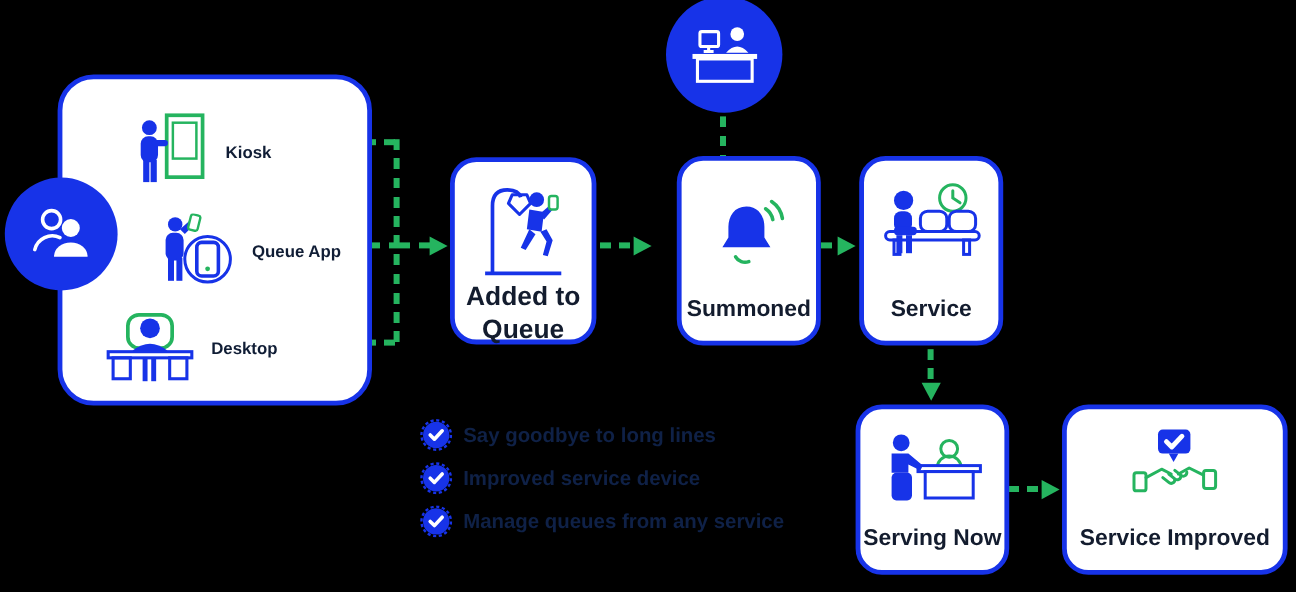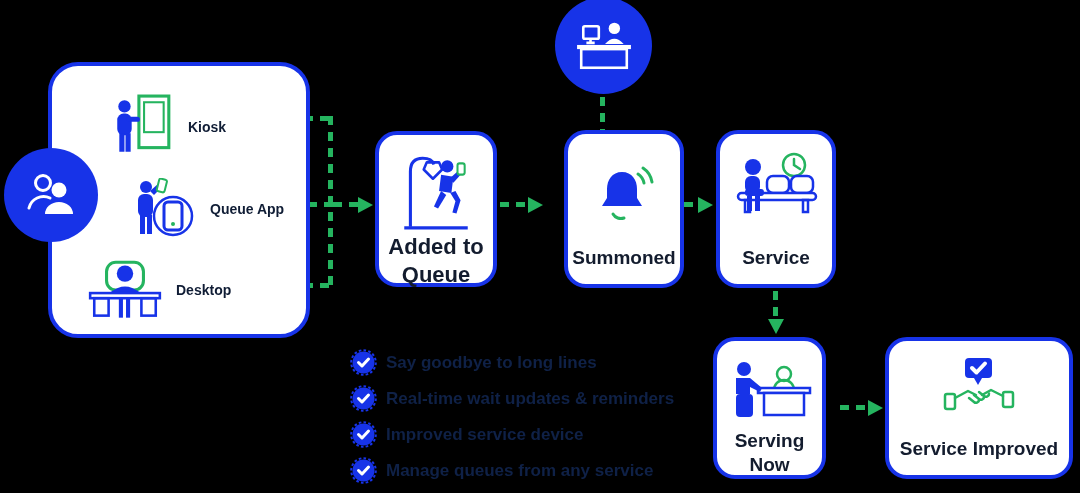--- a/index.html
+++ b/index.html
@@ -192,21 +192,21 @@
         <circle cx="21" cy="15" r="8" fill="#1733e8"></circle>
         <rect x="13" y="24" width="15" height="17" rx="6" fill="#1733e8"></rect>
         <rect x="13" y="37" width="19" height="7" rx="3" fill="#1733e8"></rect>
         <rect x="15" y="44" width="5" height="15" fill="#1733e8"></rect>
         <rect x="23" y="44" width="5" height="15" fill="#1733e8"></rect>
       </svg>
     </span>
     <span class="flow-label big">Service</span>
   </div>
 
-  <div class="flow-box" style="left:713px;top:337px;width:113px;height:142px;justify-content:space-between;">
+  <div class="flow-box" style="left:713px;top:337px;width:128px;height:142px;justify-content:space-between;">
     <span style="margin-top:16px;">
       <svg width="86" height="72" viewBox="0 0 86 72">
         <circle cx="57" cy="17" r="7" fill="none" stroke="#25b45f" stroke-width="2.5"></circle>
         <path d="M47 33 a10 10 0 0 1 20 0" fill="none" stroke="#25b45f" stroke-width="2.5"></path>
         <rect x="31" y="31" width="52" height="5" fill="#fff" stroke="#1733e8" stroke-width="2.5"></rect>
         <rect x="37" y="36" width="40" height="22" fill="#fff" stroke="#1733e8" stroke-width="2.5"></rect>
         <circle cx="17" cy="12" r="7" fill="#1733e8"></circle>
         <path d="M9 21 h14 l12 10 -2 4 -10 -5 v7 h-14 z" fill="#1733e8"></path>
         <rect x="9" y="37" width="17" height="23" rx="4" fill="#1733e8"></rect>
       </svg>
@@ -244,37 +244,27 @@
       <span class="benefit-text">Say goodbye to long lines</span>
     </div>
     <div class="benefit-item">
       <span class="badge">
         <svg width="27" height="27" viewBox="0 0 27 27">
           <circle cx="13.5" cy="13.5" r="11" fill="#1733e8"></circle>
           <circle cx="13.5" cy="13.5" r="12.3" fill="none" stroke="#1733e8" stroke-width="2" stroke-dasharray="2.6 2.2"></circle>
           <path d="M8.5 13.5 l3.5 3.5 6.5 -7" fill="none" stroke="#fff" stroke-width="3" stroke-linecap="round" stroke-linejoin="round"></path>
         </svg>
       </span>
-      <span class="benefit-text">Real-time wait updates &amp; reminders</span>
+      <span class="benefit-text">Improved service device</span>
     </div>
     <div class="benefit-item">
       <span class="badge">
         <svg width="27" height="27" viewBox="0 0 27 27">
           <circle cx="13.5" cy="13.5" r="11" fill="#1733e8"></circle>
           <circle cx="13.5" cy="13.5" r="12.3" fill="none" stroke="#1733e8" stroke-width="2" stroke-dasharray="2.6 2.2"></circle>
           <path d="M8.5 13.5 l3.5 3.5 6.5 -7" fill="none" stroke="#fff" stroke-width="3" stroke-linecap="round" stroke-linejoin="round"></path>
         </svg>
       </span>
-      <span class="benefit-text">Improved service device</span>
-    </div>
-    <div class="benefit-item">
-      <span class="badge">
-        <svg width="27" height="27" viewBox="0 0 27 27">
-          <circle cx="13.5" cy="13.5" r="11" fill="#1733e8"></circle>
-          <circle cx="13.5" cy="13.5" r="12.3" fill="none" stroke="#1733e8" stroke-width="2" stroke-dasharray="2.6 2.2"></circle>
-          <path d="M8.5 13.5 l3.5 3.5 6.5 -7" fill="none" stroke="#fff" stroke-width="3" stroke-linecap="round" stroke-linejoin="round"></path>
-        </svg>
-      </span>
       <span class="benefit-text">Manage queues from any service</span>
     </div>
   </div>
 
 </div>
 
 </body></html>

